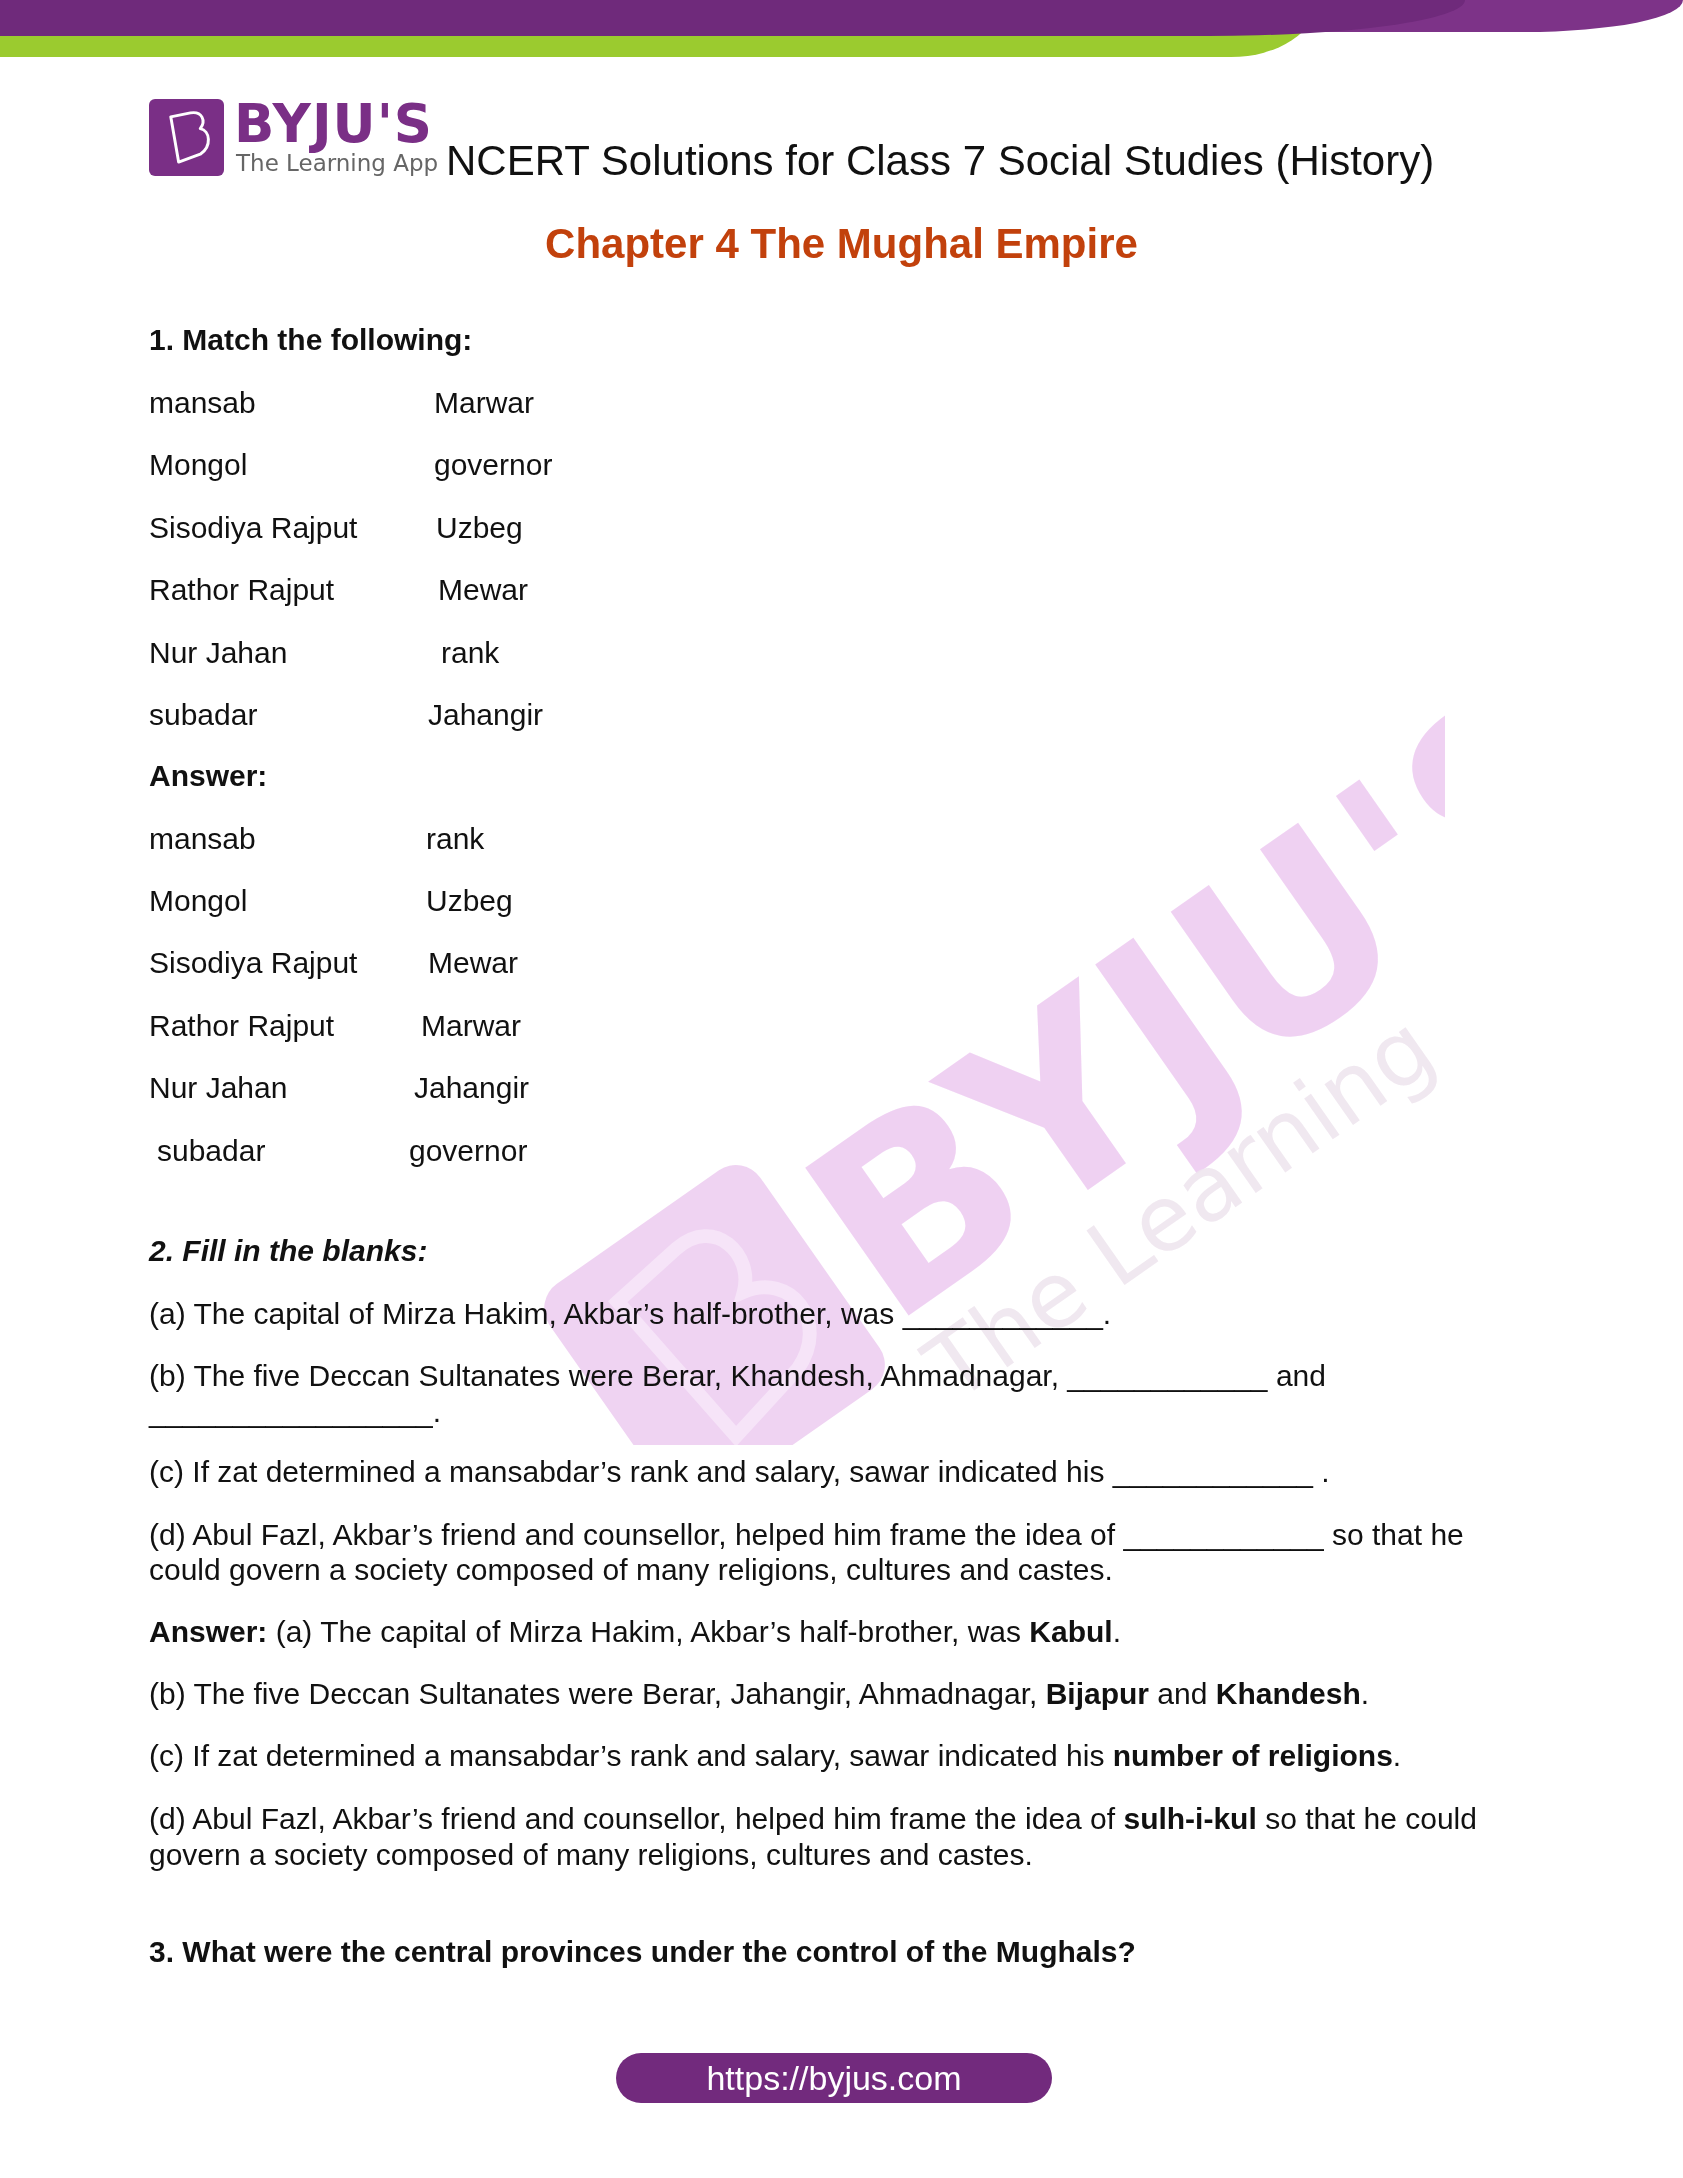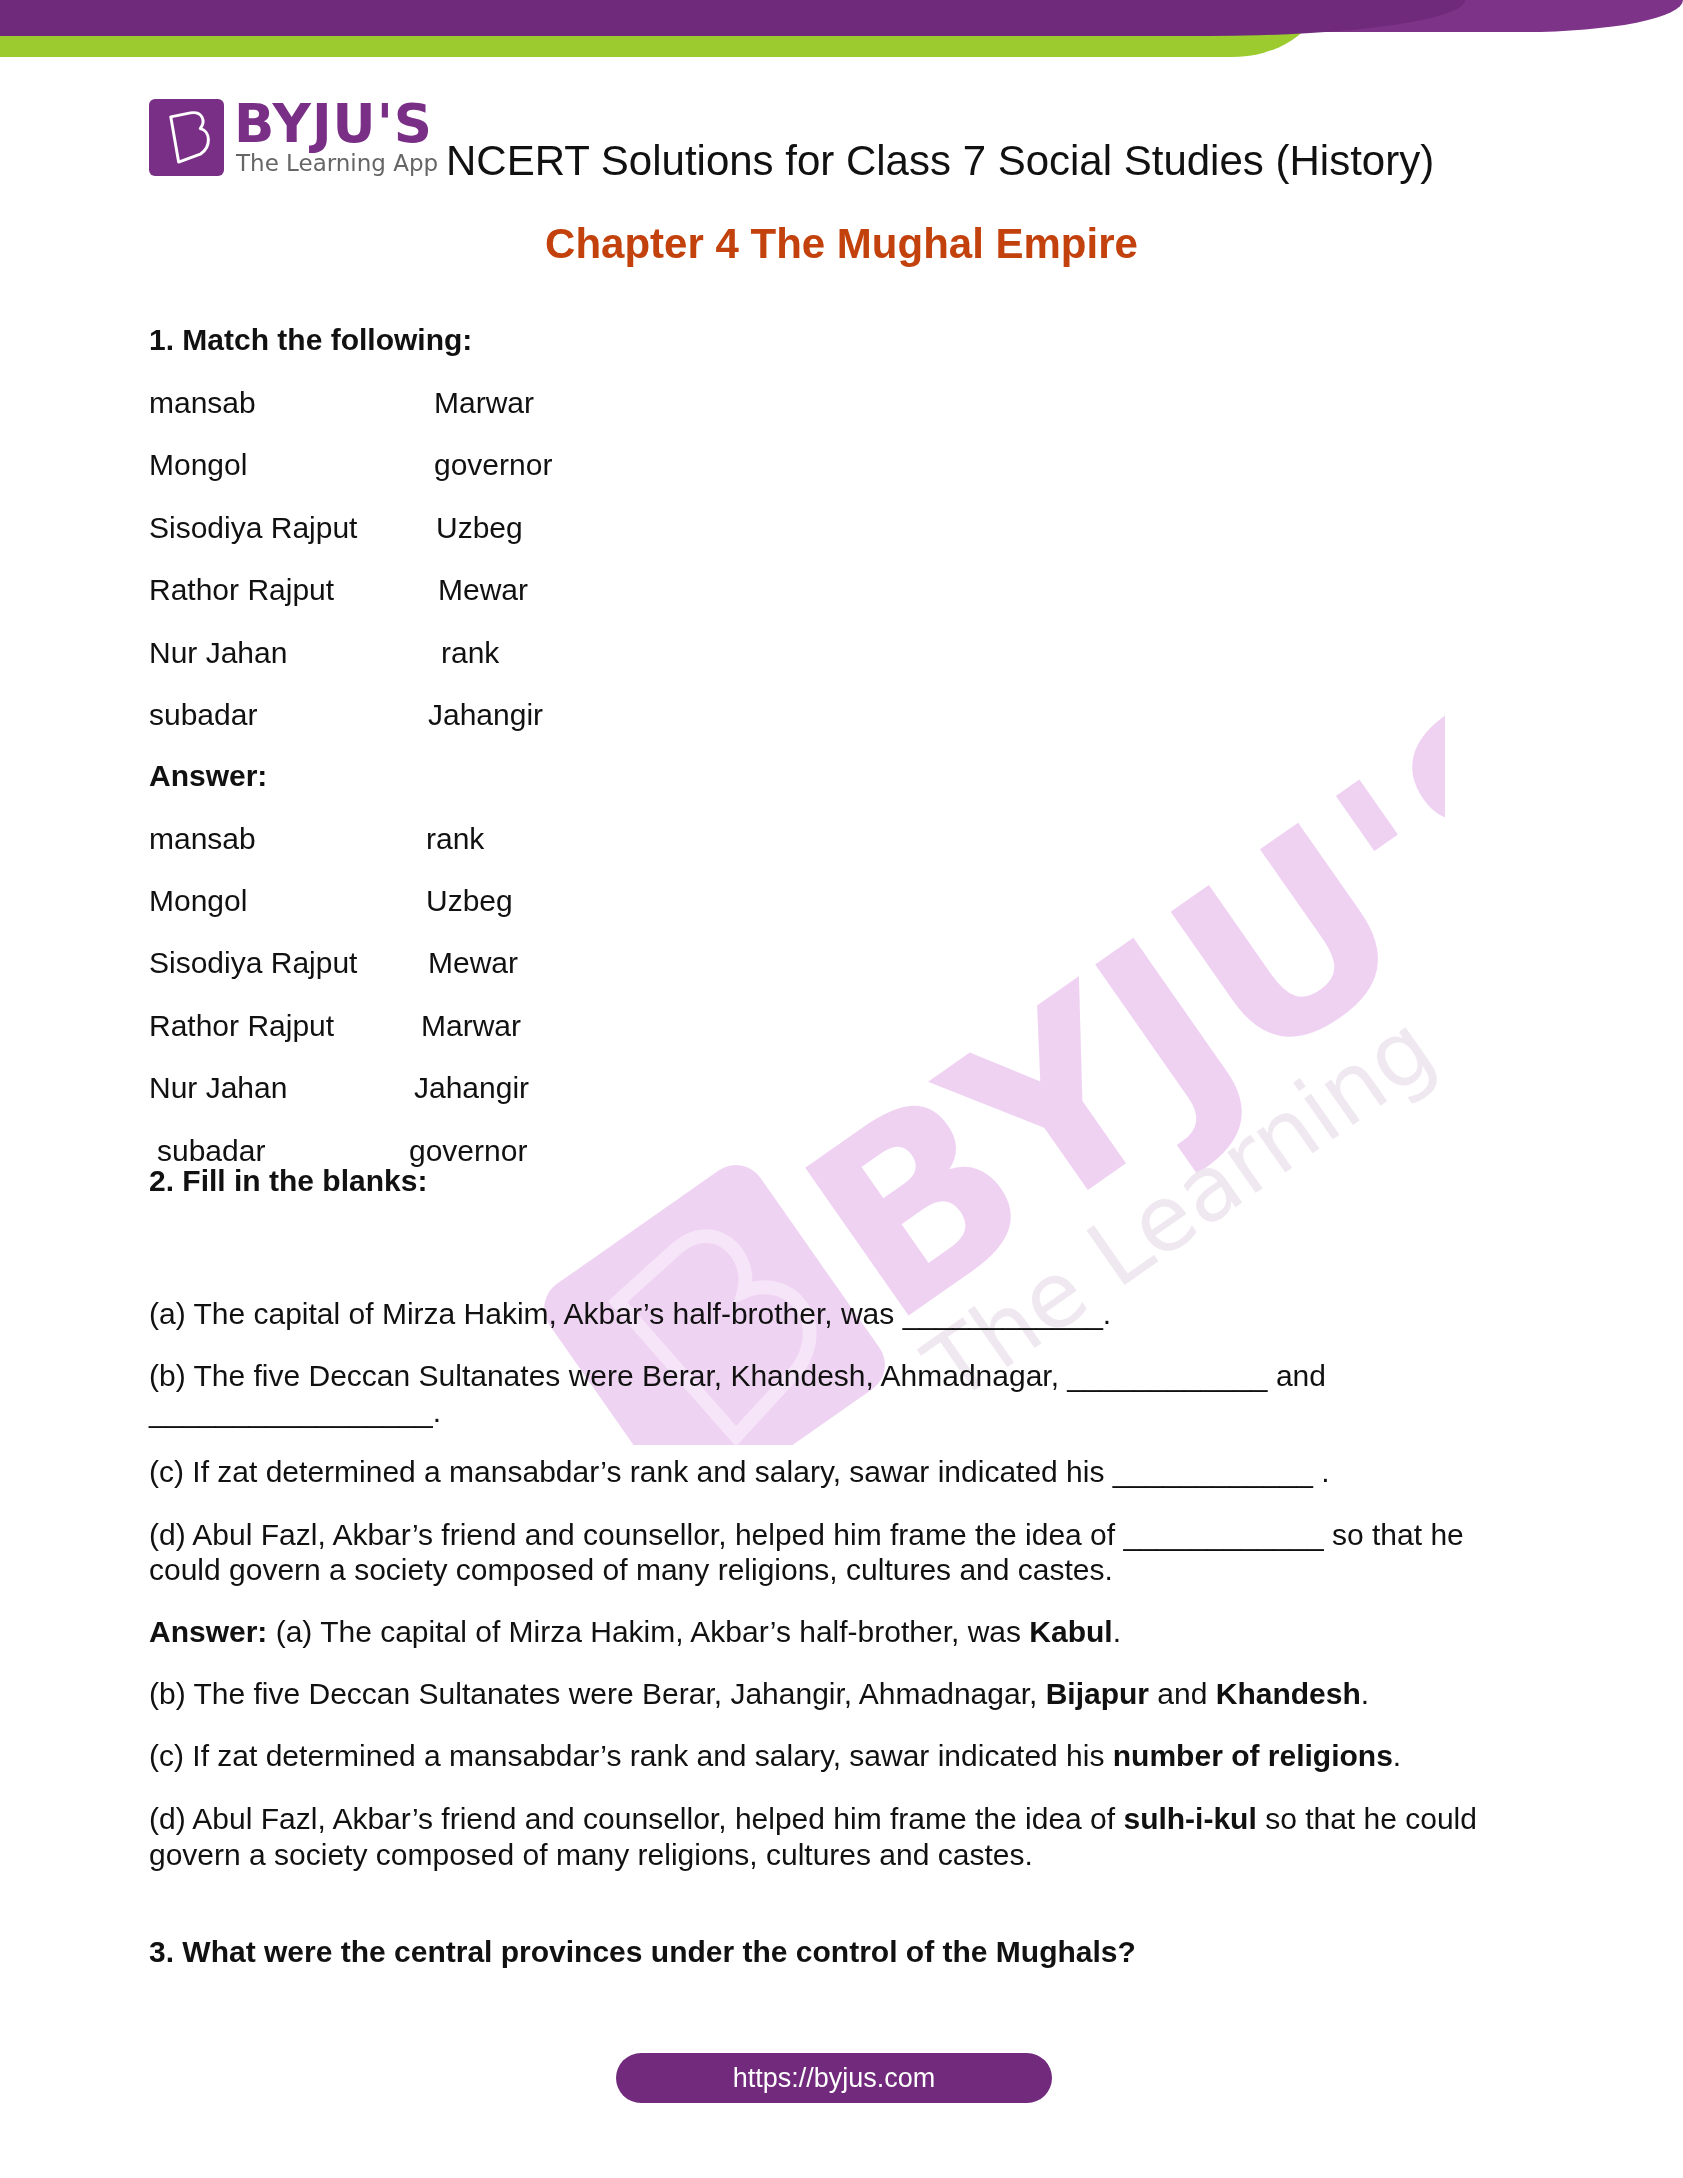--- a/index.html
+++ b/index.html
@@ -52,21 +52,21 @@
   }
   
   .content { position: absolute; left: 149px; top: 0; width: 1366px; font-size: 30px; }
   .abs { position: absolute; white-space: nowrap; }
   .bold { font-weight: bold; text-align: right; }
   .para { position: absolute; left: 0; width: 1356px; line-height: 36px; }
   
   .footer-pill {
     position: absolute; left: 616px; top: 2053px; width: 436px; height: 50px;
     background: #722a7d; border-radius: 25px; color: #fff;
-    font-size: 27px; text-align: center; line-height: 50px;
+    font-size: 34px; text-align: center; line-height: 50px;
   }
 </style>
 </head>
 <body>
 
 <div class="band-green"></div>
 <div class="band-purple-light"></div>
 <div class="band-purple"></div>
 
 <div class="logo">
@@ -116,21 +116,21 @@
   <div class="abs" style="top:884px;left:277px;">Uzbeg</div>
   <div class="abs" style="top:946px;left:0;">Sisodiya Rajput</div>
   <div class="abs" style="top:946px;left:279px;">Mewar</div>
   <div class="abs" style="top:1009px;left:0;">Rathor Rajput</div>
   <div class="abs" style="top:1009px;left:272px;">Marwar</div>
   <div class="abs" style="top:1071px;left:0;">Nur Jahan</div>
   <div class="abs" style="top:1071px;left:265px;">Jahangir</div>
   <div class="abs" style="top:1134px;left:8px;">subadar</div>
   <div class="abs" style="top:1134px;left:260px;">governor</div>
 
-  <div class="abs bold" style="top:1164px;">2. Fill in the blanks:</div>
+  <div class="abs bold" style="top:1234px;font-style:italic;">2. Fill in the blanks:</div>
   <div class="abs" style="top:1297px;">(a) The capital of Mirza Hakim, Akbar’s half-brother, was ____________.</div>
   <div class="abs" style="top:1359px;">(b) The five Deccan Sultanates were Berar, Khandesh, Ahmadnagar, ____________ and</div>
   <div class="abs" style="top:1395px;">_________________.</div>
   <div class="abs" style="top:1455px;">(c) If zat determined a mansabdar’s rank and salary, sawar indicated his ____________ .</div>
   <div class="abs" style="top:1518px;">(d) Abul Fazl, Akbar’s friend and counsellor, helped him frame the idea of ____________ so that he</div>
   <div class="abs" style="top:1553px;">could govern a society composed of many religions, cultures and castes.</div>
 
   <div class="para" style="top:1614px;">
     <span class="bold">Answer:</span><span> (a) The capital of Mirza Hakim, Akbar’s half-brother, was </span><span class="bold">Kabul</span><span>.</span>
   </div>

